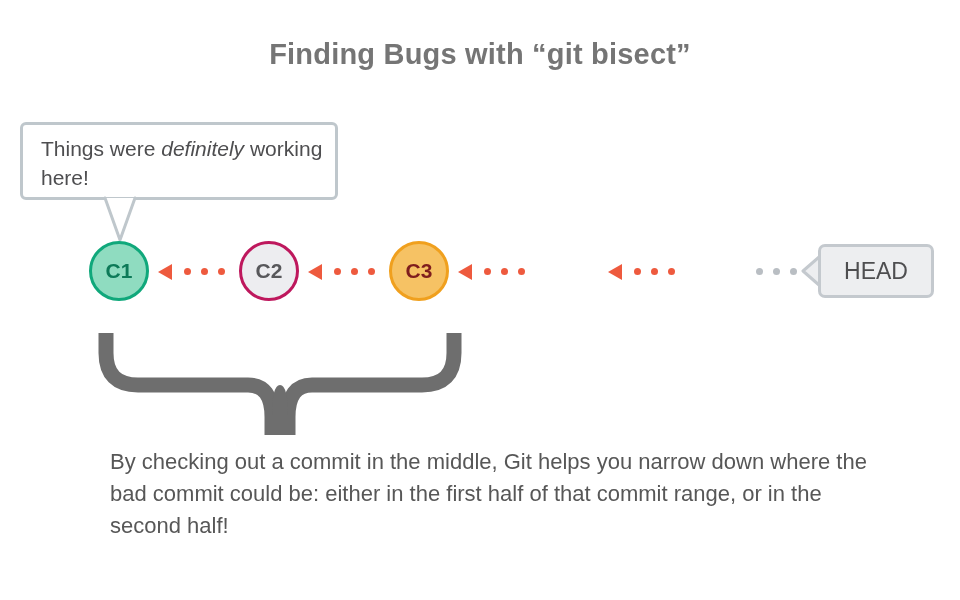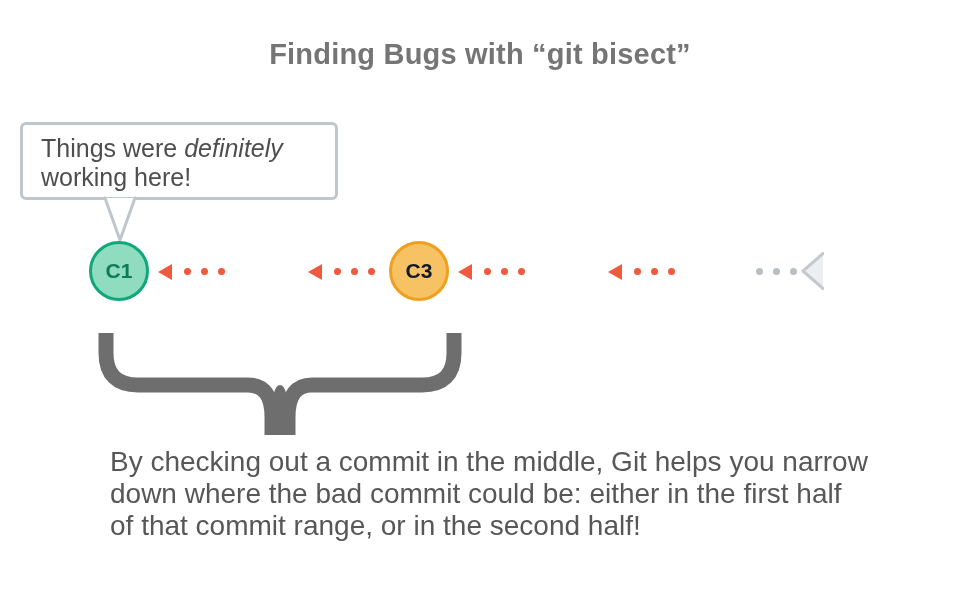--- a/index.html
+++ b/index.html
@@ -45,21 +45,21 @@
     background: #ffffff;
     border: 3px solid #bfc7cc;
     border-radius: 6px;
     box-sizing: border-box;
   }
   .bubble-text {
     position: absolute;
     left: 18px;
     top: 9px;
     width: 288px;
-    font-size: 25px;
+    font-size: 21px;
     line-height: 29px;
     color: #4e4e50;
   }
   .bubble-text .em {
     font-style: italic;
   }
   .bubble-tail {
     position: absolute;
     left: 100px;
     top: 196px;
@@ -86,21 +86,21 @@
     top: 241px;
   }
   .node.green {
     background: #8fdcc0;
     border-color: #10a87b;
     color: #0d7a58;
   }
   .node.amber {
     background: #f6c264;
     border-color: #f0a01e;
-    color: #0f172a;
+    color: #7f1d1d;
   }
 
   
   .link {
     position: absolute;
     top: 262px;
     height: 18px;
   }
   .arrow-head {
     position: absolute;
@@ -157,40 +157,41 @@
     width: 400px;
     height: 125px;
   }
 
   
   .caption {
     position: absolute;
     left: 110px;
     top: 446px;
     width: 760px;
-    font-size: 28px;
+    font-size: 22px;
     line-height: 32px;
     color: #575757;
   }
 </style>
 </head>
 <body>
 
 <div id="stage">
 
   <div class="title">Finding Bugs with “git bisect”</div>
 
   <div class="bubble">
     <div class="bubble-text"><span>Things were </span><span class="em">definitely</span><span> working here!</span></div>
   </div>
   <svg class="bubble-tail" viewBox="0 0 40 48">
     <path d="M5 2 L20 44 L35 2" fill="#ffffff" stroke="#bfc7cc" stroke-width="3" stroke-linejoin="round" stroke-linecap="round"></path>
   </svg>
 
   <div class="node green" style="left:89px;">C1</div>
+  <div class="node" style="left:239px;">C2</div>
   <div class="node amber" style="left:389px;">C3</div>
 
   <div class="link" style="left:158px; width:80px;">
     <span class="arrow-head"></span>
     <span class="dot" style="left:26px;"></span>
     <span class="dot" style="left:43px;"></span>
     <span class="dot" style="left:60px;"></span>
   </div>
 
   <div class="link" style="left:308px; width:80px;">
@@ -216,20 +217,21 @@
 
   <div class="link" style="left:756px; width:46px;">
     <span class="dot grey" style="left:0px;"></span>
     <span class="dot grey" style="left:17px;"></span>
     <span class="dot grey" style="left:34px;"></span>
   </div>
 
   <svg class="head-notch" viewBox="0 0 24 38">
     <path d="M23 1.5 L3 19 L23 36.5" fill="#edeef0" stroke="#c4c9ce" stroke-width="3" stroke-linejoin="round" stroke-linecap="round"></path>
   </svg>
+  <div class="head-tag">HEAD</div>
 
   <svg class="brace" viewBox="0 0 400 125">
     <path d="M26 8 L26 28 Q26 60 58 60 L168 60 Q192 60 192 92 L192 110
              M374 8 L374 28 Q374 60 342 60 L232 60 Q208 60 208 92 L208 110" fill="none" stroke="#6e6e6e" stroke-width="15" stroke-linecap="butt"></path>
     <path d="M192 92 Q192 60 200 60 Q208 60 208 92 L208 110 L192 110 Z" fill="#6e6e6e"></path>
   </svg>
 
   <div class="caption">By checking out a commit in the middle, Git helps you narrow down where the bad commit could be: either in the first half of that commit range, or in the second half!</div>
 
 </div>

